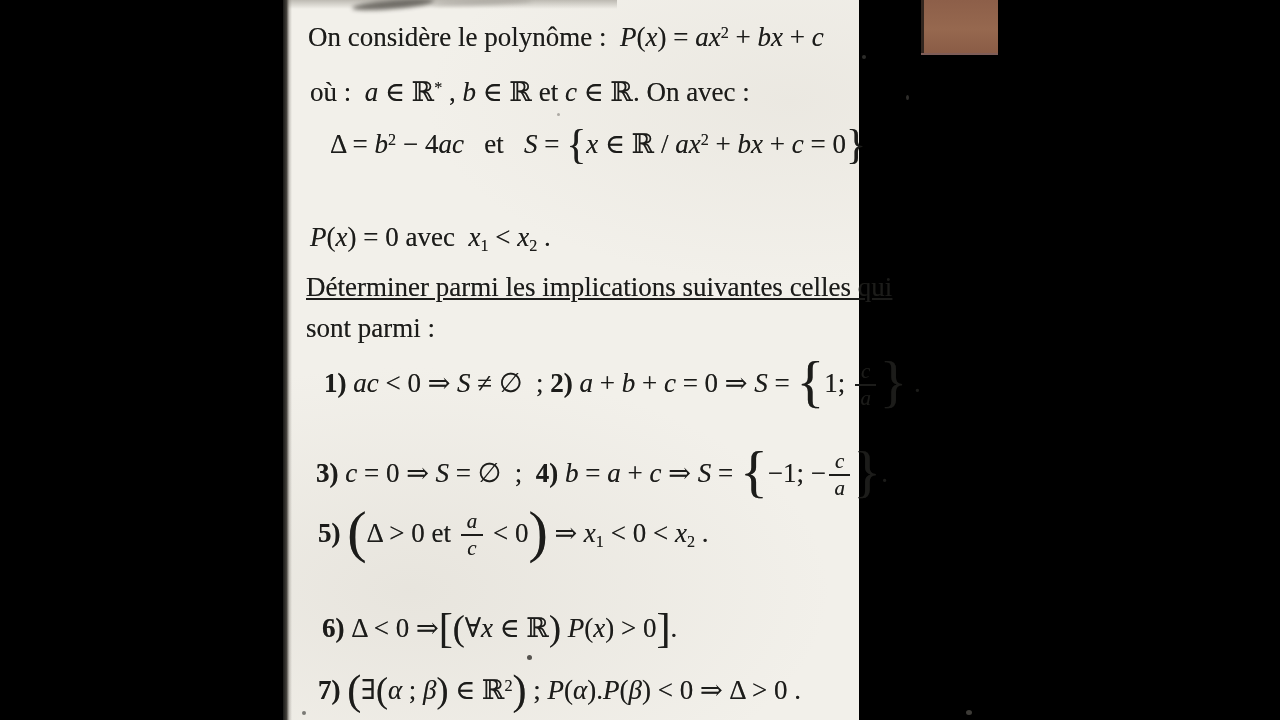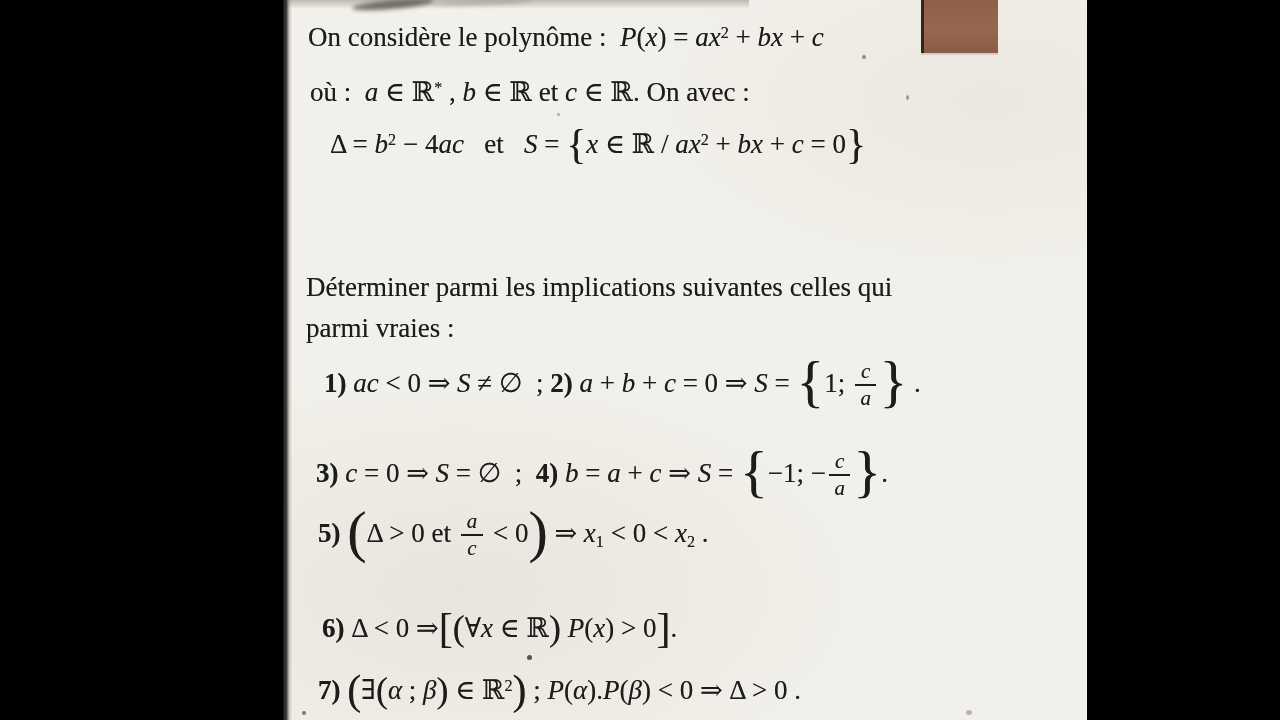--- a/index.html
+++ b/index.html
@@ -5,21 +5,21 @@
   html,body{margin:0;padding:0;}
   body{
     width:1280px;height:720px;position:relative;overflow:hidden;
     background:#000;
     font-family:"Liberation Serif","DejaVu Serif","DejaVu Sans",serif;
   }
   .letterbox{position:absolute;top:0;height:720px;background:#000;}
   #bar-left{left:0;width:283px;}
   #bar-right{left:995px;width:285px;}
   #paper{
-    position:absolute;left:283px;top:0;width:804px;height:720px;
+    position:absolute;left:283px;top:0;width:576px;height:720px;
     background:
       radial-gradient(ellipse 600px 320px at 22% 82%, rgba(208,203,193,.30), transparent 70%),
       radial-gradient(ellipse 520px 260px at 88% 14%, rgba(214,209,199,.25), transparent 70%),
       #f2f0ea;
   }
   #paper::before{ 
     content:"";position:absolute;left:0;top:0;bottom:0;width:9px;z-index:3;
     background:linear-gradient(90deg,#181816,#413e39 38%,rgba(125,121,113,.38) 68%,rgba(125,121,113,0));
   }
   #paper::after{ 
@@ -51,42 +51,43 @@
     font-style:italic;font-size:21px;position:relative;top:-1px;margin:0 3px;
   }
   .frac .fn{padding:0 6px 2px;border-bottom:2px solid #1c1c1a;}
   .frac .fd{padding-top:2px;}
   
   #l1{left:25px;top:16px;}
   #l2{left:27px;top:71px;}
   #l3{left:47px;top:123px;}
   #l4{left:23px;top:173px;}
   #l5{left:27px;top:220px;}
-  #l6{left:23px;top:270px;}
+  #l6{left:23px;top:270px;text-decoration:underline;}
   #l7{left:23px;top:311px;}
   #i12{left:41px;top:366px;}
   #i34{left:33px;top:456px;}
   #i5{left:35px;top:516px;}
   #i6{left:39px;top:611px;}
   #i7{left:35px;top:669px;}
   .artifact{position:absolute;border-radius:50%;z-index:4;}
 </style>
 </head>
 <body>
 
 <div id="bar-left" class="letterbox"></div>
 <div id="bar-right" class="letterbox"></div>
 
 <div id="paper">
   <div id="brown-strip"></div>
 <div class="line" id="l1"><span class="rm">On considère le polynôme :  </span><span class="it">P</span><span class="rm">(</span><span class="it">x</span><span class="rm">) = </span><span class="it">ax</span><span class="sp">2</span><span class="rm"> + </span><span class="it">bx</span><span class="rm"> + </span><span class="it">c</span></div>
     <div class="line" id="l2"><span class="rm">où :  </span><span class="it">a</span><span class="rm"> ∈ ℝ</span><span class="sp">*</span><span class="rm"> , </span><span class="it">b</span><span class="rm"> ∈ ℝ et </span><span class="it">c</span><span class="rm"> ∈ ℝ. On avec :</span></div>
     <div class="line" id="l3"><span class="rm">Δ = </span><span class="it">b</span><span class="sp">2</span><span class="rm"> − 4</span><span class="it">ac</span><span class="rm">   et   </span><span class="it">S</span><span class="rm"> = </span><span class="bg bg1">{</span><span class="it">x</span><span class="rm"> ∈ ℝ / </span><span class="it">ax</span><span class="sp">2</span><span class="rm"> + </span><span class="it">bx</span><span class="rm"> + </span><span class="it">c</span><span class="rm"> = 0</span><span class="bg bg1">}</span></div>
+    <div class="line" id="l5"><span class="it">P</span><span class="rm">(</span><span class="it">x</span><span class="rm">) = 0 avec  </span><span class="it">x</span><span class="sb">1</span><span class="rm"> &lt; </span><span class="it">x</span><span class="sb">2</span><span class="rm"> .</span></div>
     <div class="line" id="l6"><span class="rm">Déterminer parmi les implications suivantes celles qui</span></div>
-    <div class="line" id="l7"><span class="rm">parmi vraies :</span></div>
+    <div class="line" id="l7"><span class="rm">sont parmi :</span></div>
     <div class="line" id="i12"><span class="bf">1) </span><span class="it">ac</span><span class="rm"> &lt; 0 ⇒ </span><span class="it">S</span><span class="rm"> ≠ ∅  ; </span><span class="bf">2) </span><span class="it">a</span><span class="rm"> + </span><span class="it">b</span><span class="rm"> + </span><span class="it">c</span><span class="rm"> = 0 ⇒ </span><span class="it">S</span><span class="rm"> = </span><span class="bg bg2">{</span><span class="rm">1; </span><span class="frac"><span class="fn">c</span><span class="fd">a</span></span><span class="bg bg2">}</span><span class="rm"> .</span></div>
     <div class="line" id="i34"><span class="bf">3) </span><span class="it">c</span><span class="rm"> = 0 ⇒ </span><span class="it">S</span><span class="rm"> = ∅  ;  </span><span class="bf">4) </span><span class="it">b</span><span class="rm"> = </span><span class="it">a</span><span class="rm"> + </span><span class="it">c</span><span class="rm"> ⇒ </span><span class="it">S</span><span class="rm"> = </span><span class="bg bg2">{</span><span class="rm">−1; −</span><span class="frac"><span class="fn">c</span><span class="fd">a</span></span><span class="bg bg2">}</span><span class="rm">.</span></div>
     <div class="line" id="i5"><span class="bf">5) </span><span class="bg bg2">(</span><span class="rm">Δ &gt; 0 et </span><span class="frac"><span class="fn">a</span><span class="fd">c</span></span><span class="rm"> &lt; 0</span><span class="bg bg2">)</span><span class="rm"> ⇒ </span><span class="it">x</span><span class="sb">1</span><span class="rm"> &lt; 0 &lt; </span><span class="it">x</span><span class="sb">2</span><span class="rm"> .</span></div>
     <div class="line" id="i6"><span class="bf">6) </span><span class="rm">Δ &lt; 0 ⇒</span><span class="bg bg1">[</span><span class="bg bg0">(</span><span class="rm">∀</span><span class="it">x</span><span class="rm"> ∈ ℝ</span><span class="bg bg0">)</span><span class="rm"> </span><span class="it">P</span><span class="rm">(</span><span class="it">x</span><span class="rm">) &gt; 0</span><span class="bg bg1">]</span><span class="rm">.</span></div>
     <div class="line" id="i7"><span class="bf">7) </span><span class="bg bg1">(</span><span class="rm">∃</span><span class="bg bg0">(</span><span class="it">α</span><span class="rm"> ; </span><span class="it">β</span><span class="bg bg0">)</span><span class="rm"> ∈ ℝ</span><span class="sp">2</span><span class="bg bg1">)</span><span class="rm"> ; </span><span class="it">P</span><span class="rm">(</span><span class="it">α</span><span class="rm">).</span><span class="it">P</span><span class="rm">(</span><span class="it">β</span><span class="rm">) &lt; 0 ⇒ Δ &gt; 0 .</span></div>
     <div class="artifact" style="left: 69px; top: 0px; width: 82px; height: 9px; background: rgb(87, 84, 78); opacity: 0.8; filter: blur(2px); transform: rotate(-5deg);"></div>
     <div class="artifact" style="left: 149px; top: 0px; width: 100px; height: 5px; background: rgb(139, 135, 128); opacity: 0.45; filter: blur(2px); transform: rotate(-2deg);"></div>
     <div class="artifact" style="left: 579px; top: 55px; width: 4px; height: 4px; background: rgb(74, 74, 70); opacity: 0.6; filter: blur(0.5px); transform: rotate(0deg);"></div>
     <div class="artifact" style="left: 623px; top: 95px; width: 3px; height: 5px; background: rgb(85, 83, 78); opacity: 0.55; filter: blur(0.5px); transform: rotate(0deg);"></div>
     <div class="artifact" style="left: 274px; top: 113px; width: 3px; height: 3px; background: rgb(107, 104, 98); opacity: 0.5; filter: blur(0.5px); transform: rotate(0deg);"></div>

